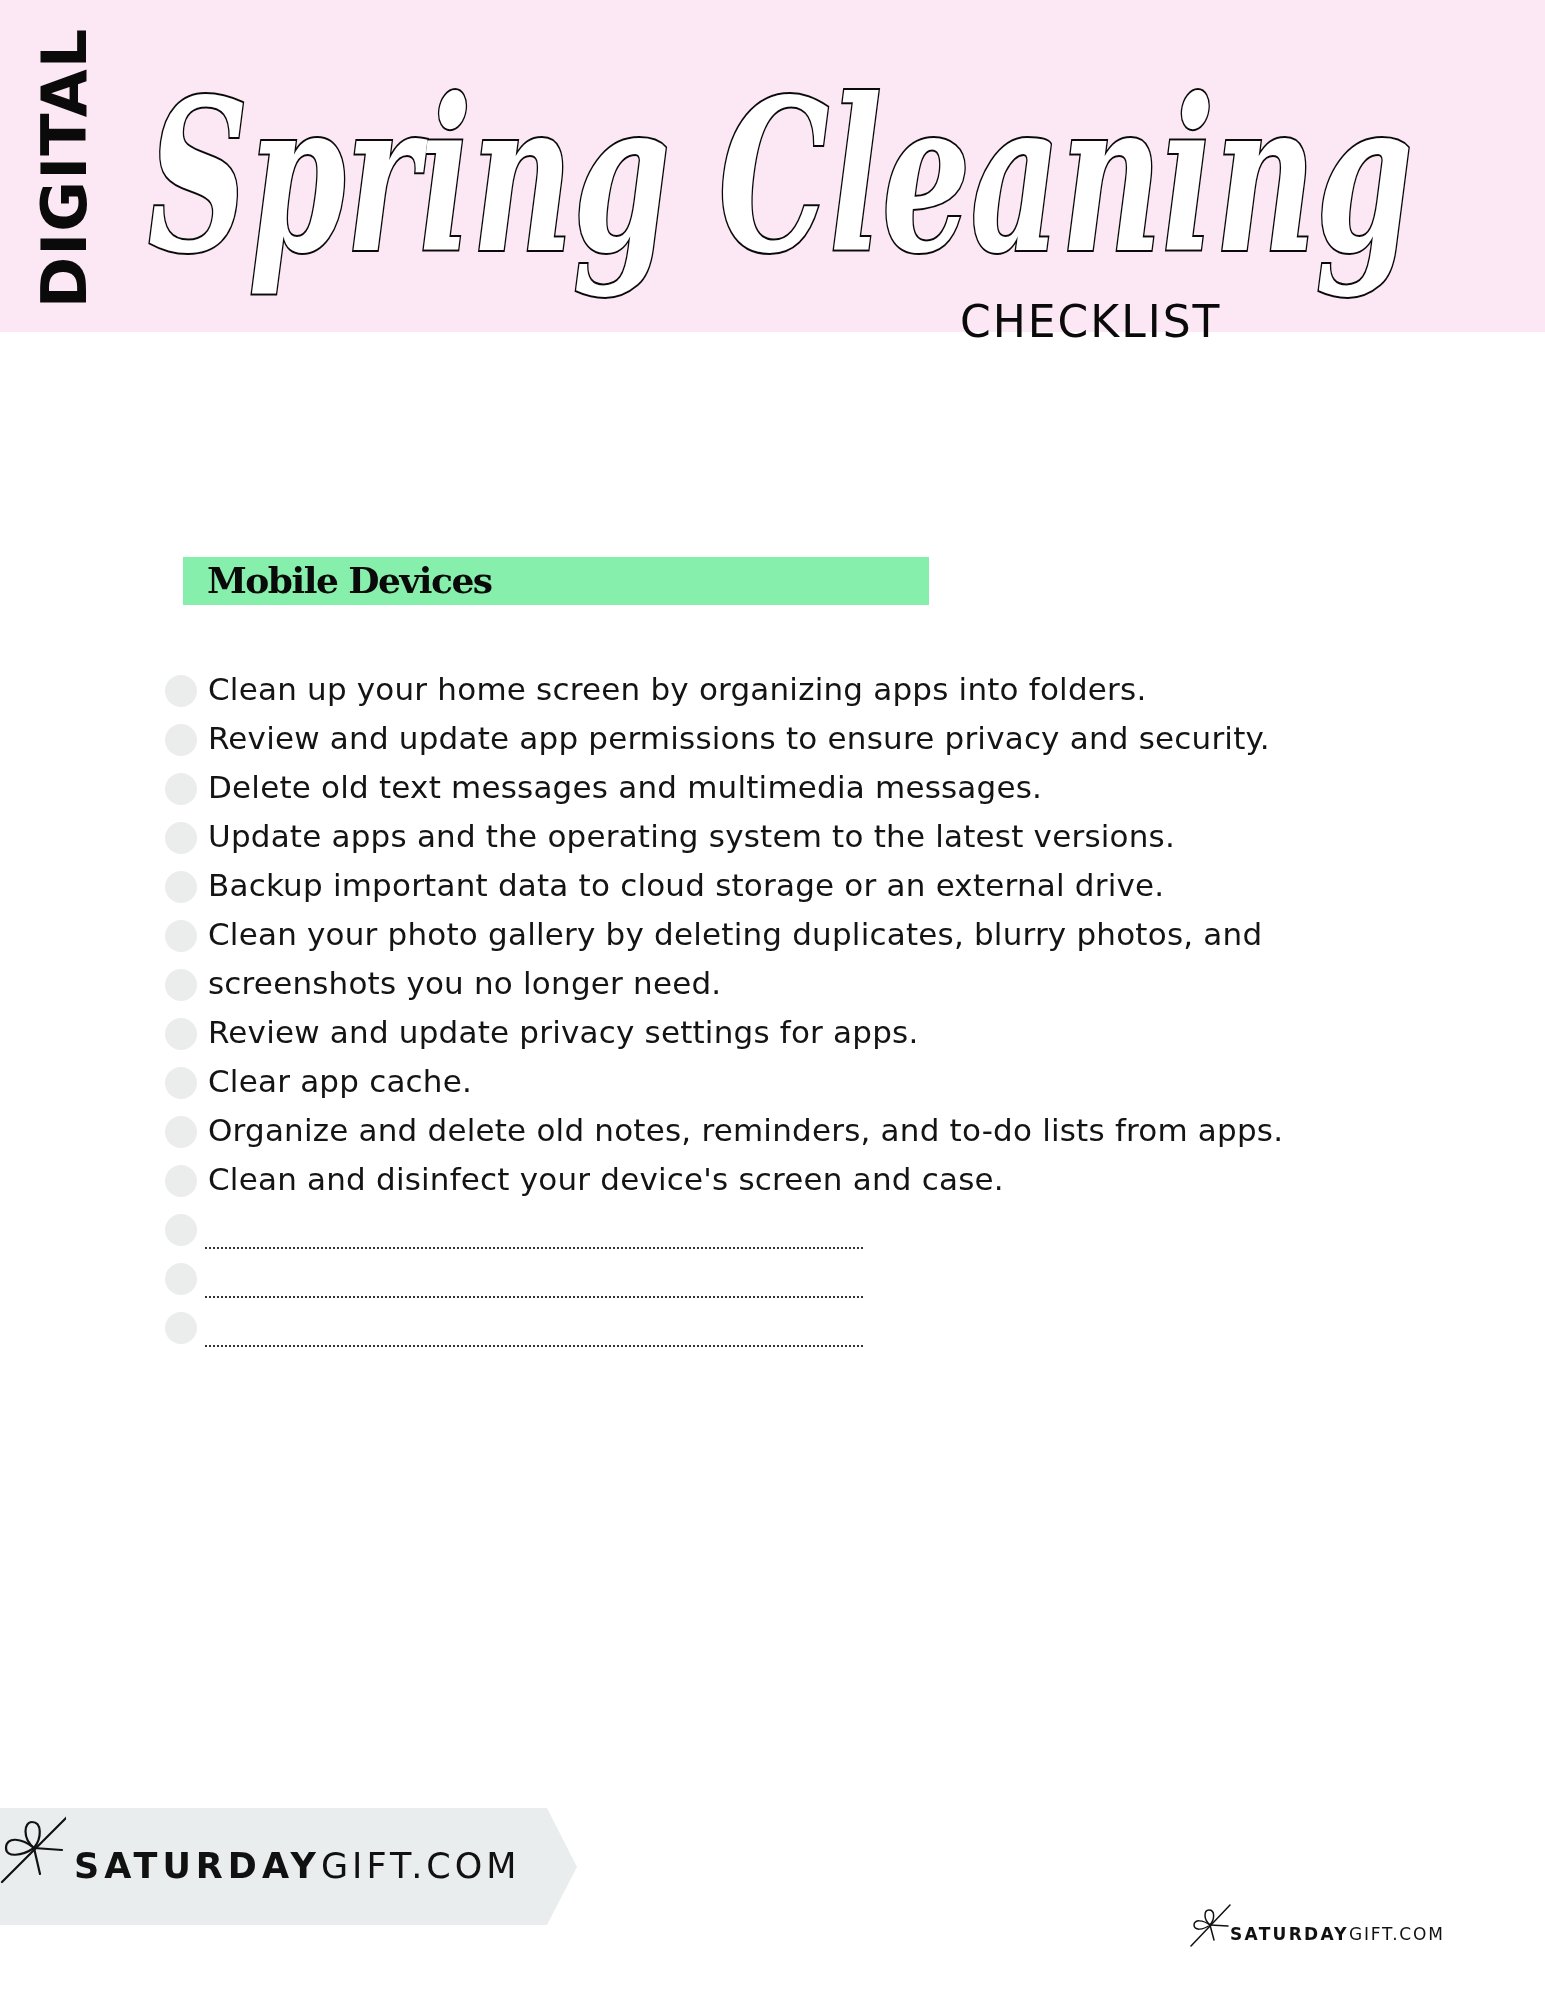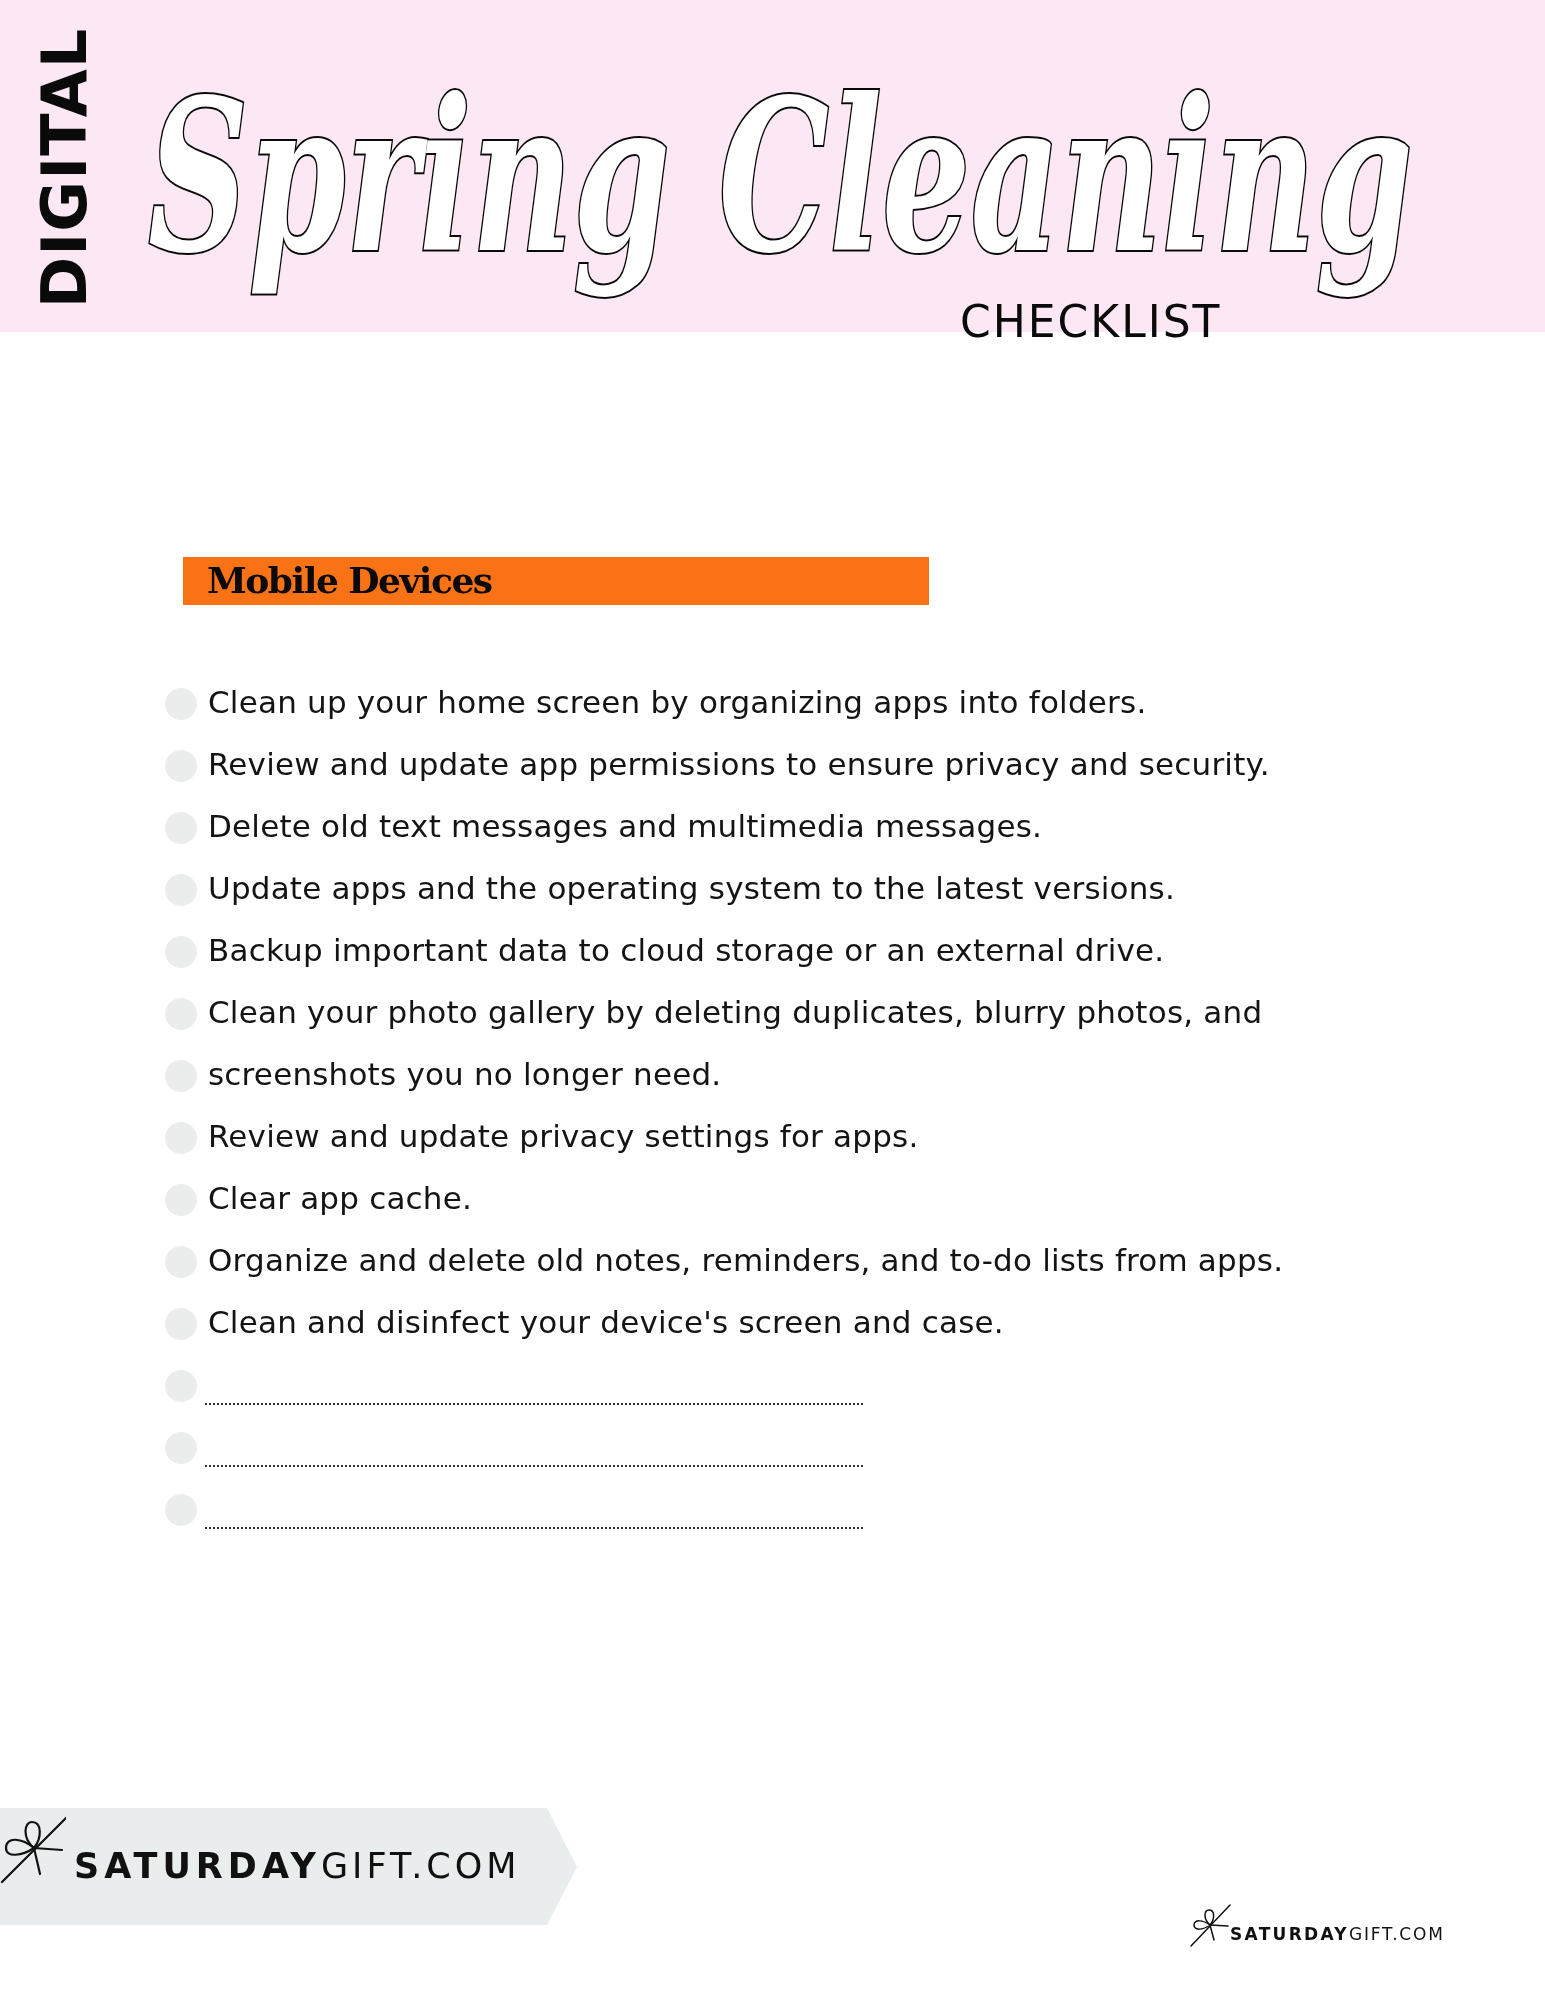--- a/index.html
+++ b/index.html
@@ -26,32 +26,32 @@
     font-size: 210px; fill: #ffffff; stroke: #0a0a0a; stroke-width: 4px;
     paint-order: stroke;
   }
   .checklist {
     position: absolute; left: 960px; top: 300px;
     font-family: "DejaVu Sans", sans-serif; font-weight: normal;
     font-size: 44px; letter-spacing: 2px; color: #0a0a0a; line-height: 1; white-space: nowrap;
   }
   .section-band {
     position: absolute; left: 183px; top: 557px; width: 746px; height: 48px;
-    background: #f97316;
+    background: #86efac;
   }
   .section-title {
     position: absolute; left: 24px; top: 4px;
     font-family: "DejaVu Serif", serif; font-weight: bold; font-size: 36px;
     letter-spacing: -1.5px; color: #0a0a0a; line-height: 1.1; white-space: nowrap;
   }
   .list {
     position: absolute; left: 165px; top: 666px; width: 1300px;
   }
   .item {
-    position: relative; height: 49px; margin-top: 13px;
+    position: relative; height: 49px;
   }
   .circle {
     position: absolute; left: 0; top: 9px; width: 32px; height: 32px;
     border-radius: 50%; background: #ebecec;
   }
   .item-text {
     position: absolute; left: 43px; top: 4px;
     font-family: "DejaVu Sans", sans-serif; font-size: 31px; letter-spacing: 0.2px;
     color: #141414; white-space: nowrap; line-height: 38px;
   }

